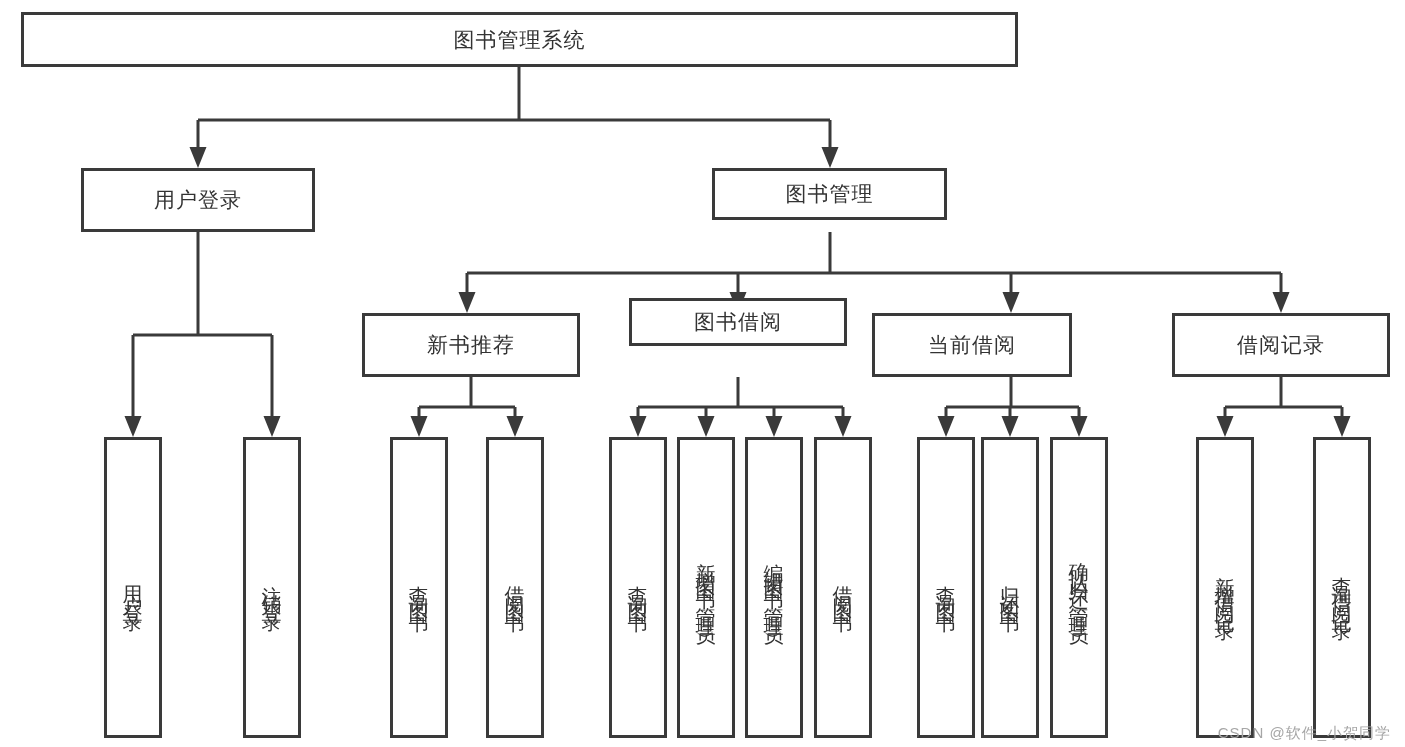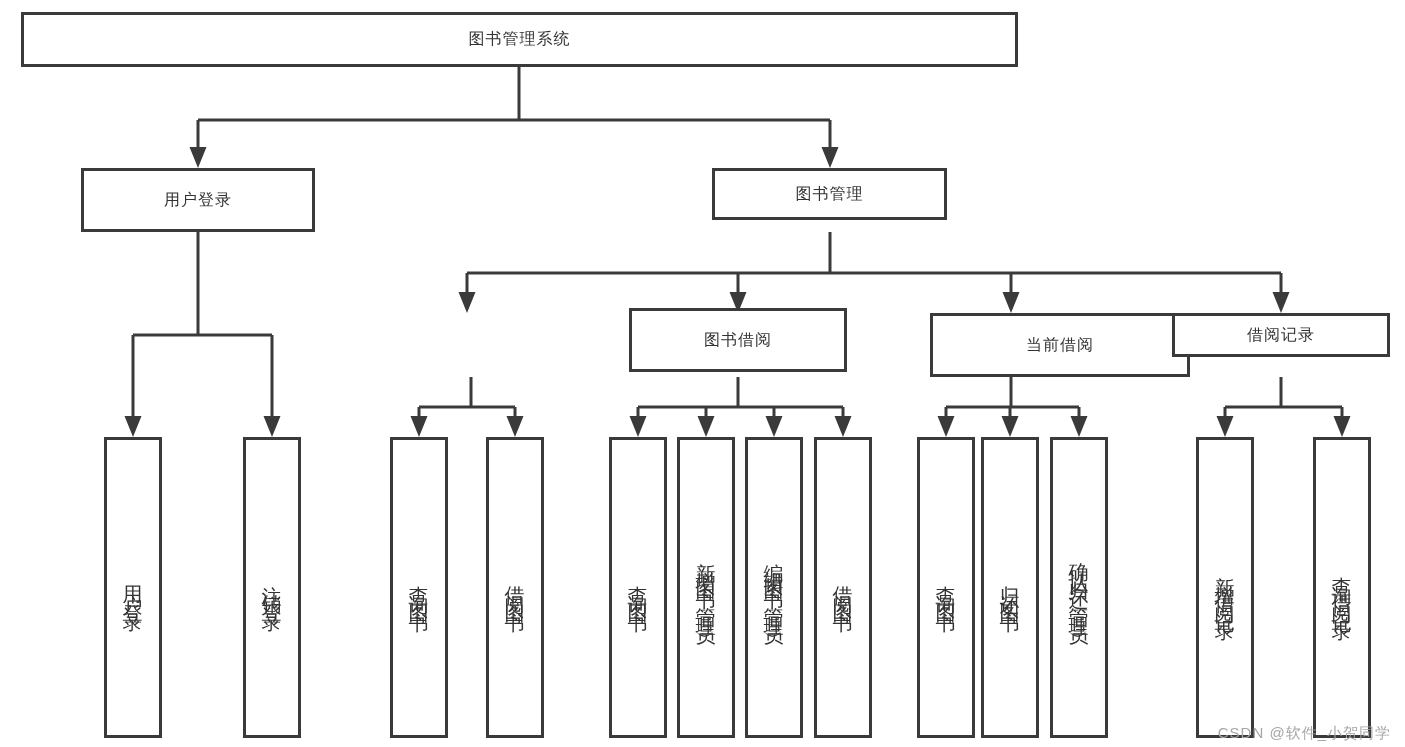--- a/index.html
+++ b/index.html
@@ -10,21 +10,21 @@
   }
   #connector-layer { position:absolute; left:0; top:0; width:1405px; height:747px; }
   #connector-layer path.lines { stroke:var(--line); stroke-width:3; fill:none; }
   #connector-layer path.arrows { fill:var(--line); stroke:none; }
   .node {
     position:absolute; box-sizing:border-box; background:#ffffff;
     border:3px solid var(--line); color:var(--text);
     display:flex; align-items:center; justify-content:center;
     text-align:center;
   }
-  .hnode { font-size:16px; letter-spacing:1px; }
+  .hnode { font-size:21px; letter-spacing:1px; }
   .vnode { font-size:20px; }
   .vnode .vtext {
     writing-mode:vertical-lr; letter-spacing:9px; line-height:1;
     white-space:nowrap;
   }
   .watermark {
     position:absolute; right:14px; bottom:4px; color:var(--wm);
     font-size:15px; letter-spacing:1px; white-space:nowrap;
   }
 </style>
@@ -69,27 +69,30 @@
     <span>图书管理系统</span>
   </div>
 
   <div class="node hnode" style="left:81px; top:168px; width:234px; height:64px;">
     <span>用户登录</span>
   </div>
   <div class="node hnode" style="left:712px; top:168px; width:235px; height:52px;">
     <span>图书管理</span>
   </div>
 
-  <div class="node hnode" style="left:629px; top:308px; width:218px; height:64px;">
+  <div class="node hnode" style="left:362px; top:313px; width:218px; height:64px;">
+    <span>新书推荐</span>
+  </div>
+  <div class="node hnode" style="left:629px; top:298px; width:218px; height:48px;">
     <span>图书借阅</span>
   </div>
-  <div class="node hnode" style="left:930px; top:313px; width:260px; height:64px;">
+  <div class="node hnode" style="left:872px; top:313px; width:200px; height:64px;">
     <span>当前借阅</span>
   </div>
-  <div class="node hnode" style="left:1172px; top:313px; width:218px; height:44px;">
+  <div class="node hnode" style="left:1172px; top:313px; width:218px; height:64px;">
     <span>借阅记录</span>
   </div>
 
   <div class="node vnode" style="left:104px; top:437px; width:58px; height:301px;">
     <span class="vtext">用户登录</span>
   </div>
   <div class="node vnode" style="left:243px; top:437px; width:58px; height:301px;">
     <span class="vtext">注销登录</span>
   </div>
 

